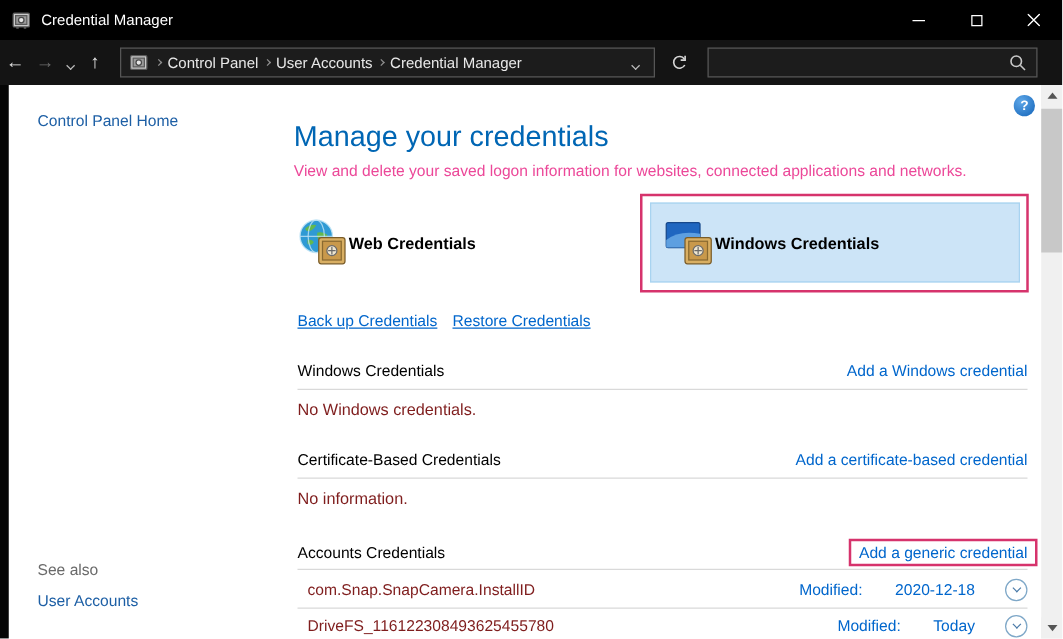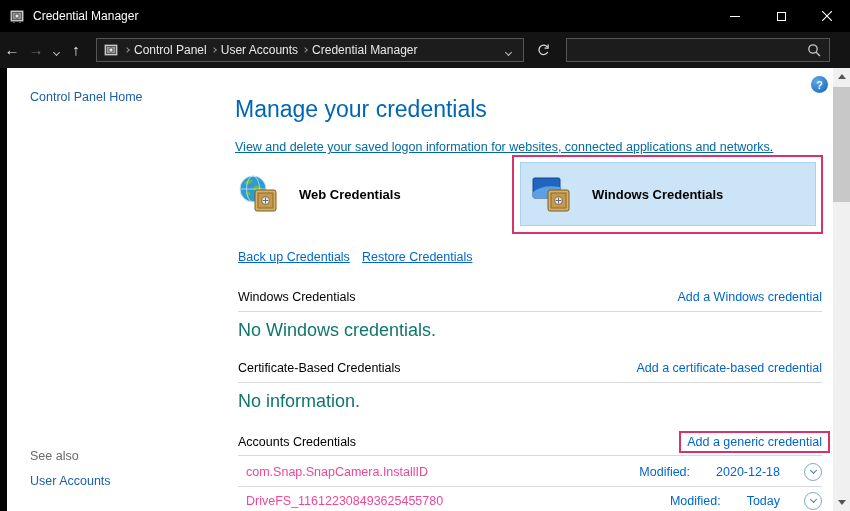--- a/index.html
+++ b/index.html
@@ -49,41 +49,41 @@
   .sb-thumb { position:absolute; left:0; top:19px; width:17px; height:115px; background:#c8c8c8; }
 
   
   .side-link { position:absolute; background:none; border:none; font-family:inherit; font-size:12.5px; color:#1d5fa5; cursor:pointer; }
   .side-home { left:30px; top:22px; }
   .see-also { position:absolute; left:30px; top:381px; color:#6a6a6a; font-size:12.5px; }
   .side-ua { left:30px; top:406px; }
 
   
   .page-title { position:absolute; left:235px; top:28px; font-size:23px; color:#0066b4; font-weight:normal; }
-  .page-sub { position:absolute; left:235px; top:72px; font-size:12.5px; color:#0369a1;text-decoration:underline; }
-
-  .tile { position:absolute; height:64px; display:flex; align-items:center; gap:21px; }
+  .page-sub { position:absolute; left:235px; top:62px; font-size:12.5px; color:#ec4899; }
+
+  .tile { position:absolute; height:64px; display:flex; align-items:center; gap:1px; }
   .tile-web { left:238px; top:94px; }
   .tile-win { left:520px; top:94px; width:296px; background:#cce4f7; border:1px solid #a8d3f0; padding-left:10px; }
   .tile-label { font-weight:bold; font-size:13px; color:#000; }
   .annot { position:absolute; border:2px solid #d6336c; pointer-events:none; }
   .annot-tile { left:512px; top:87px; width:311px; height:79px; }
 
   .vault-link { position:absolute; top:182px; background:none; border:none; font-family:inherit; font-size:12.5px; color:#0066cc; text-decoration:underline; cursor:pointer; }
   .backup { left:238px; } .restore { left:362px; }
 
   .sec-row { position:absolute; left:238px; width:584px; display:flex; justify-content:space-between; align-items:center; }
   .sec-head { font-size:12.5px; color:#000; }
   .sec-action { background:none; border:none; font-family:inherit; font-size:12.5px; color:#0066cc; cursor:pointer; }
   .annot-box { border:2px solid #d6336c; padding:2px 6px; margin-right:-8px; }
   .sep { position:absolute; left:238px; width:584px; border-top:1px solid #d9d9d9; }
-  .empty-text { position:absolute; left:238px; font-size:18px; color:#0f766e; }
+  .empty-text { position:absolute; left:238px; font-size:13px; color:#7f1d1d; }
 
   .cred-row { position:absolute; left:238px; width:584px; height:24px; display:flex; align-items:center; }
-  .cred-name { margin-left:8px; background:none; border:none; font-family:inherit; font-size:12.5px; color:#ec4899; cursor:pointer; }
+  .cred-name { margin-left:8px; background:none; border:none; font-family:inherit; font-size:12.5px; color:#7f1d1d; cursor:pointer; }
   .row-right { margin-left:auto; display:flex; align-items:center; gap:24px; }
   .mod-label, .mod-value { font-size:12.5px; color:#0066cc; }
   .mod-label { margin-right:2px; }
   .chev-circle { width:18px; height:18px; border-radius:50%; border:1px solid #7fa8c8; background:#fff; display:flex; align-items:center; justify-content:center; padding:0; }
   .chev-circle .cc { display:inline-block; width:5px; height:5px; border-right:1.5px solid #4a7aa8; border-bottom:1.5px solid #4a7aa8; transform:rotate(45deg); margin-top:-3px; }
 </style>
 </head>
 <body>
 
 <div class="window">

